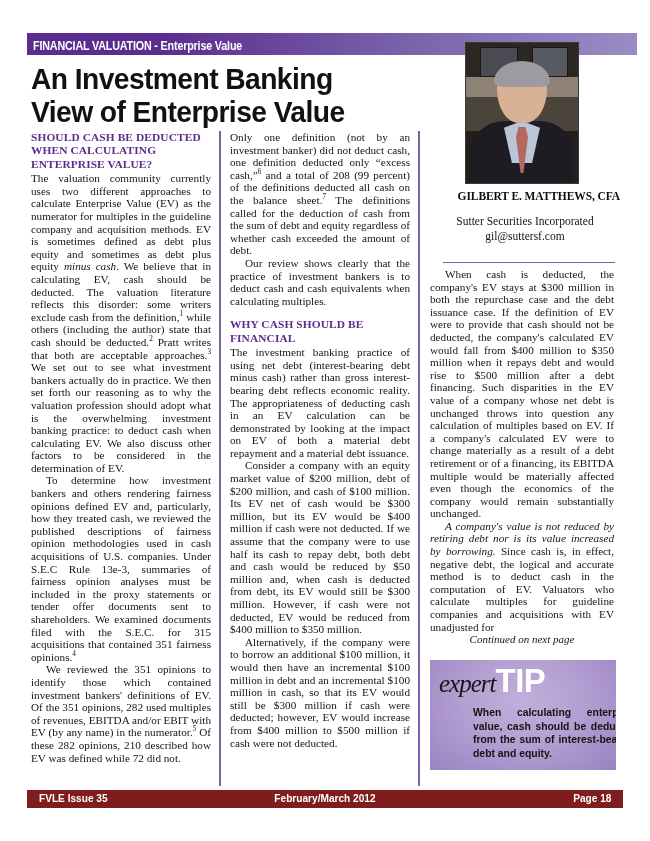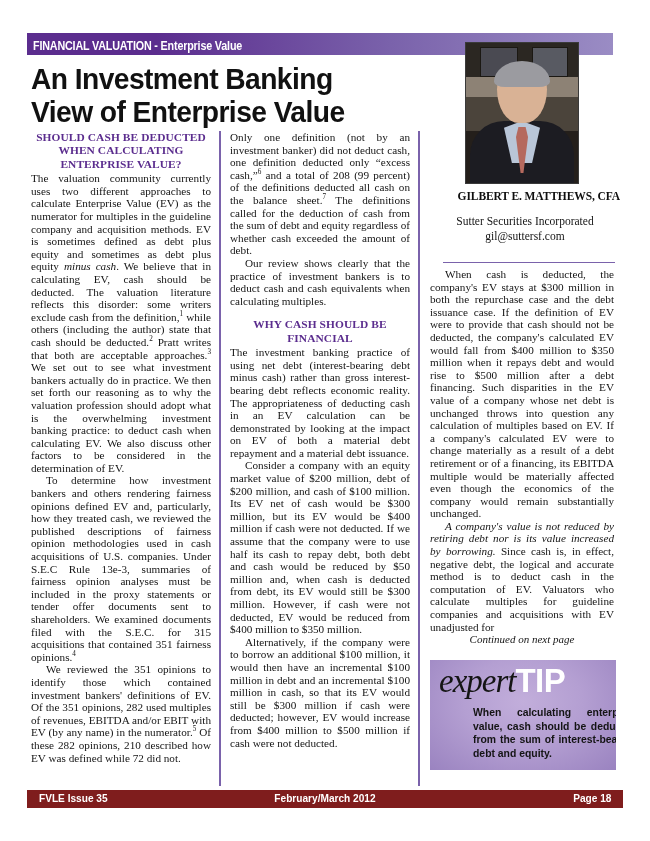--- a/index.html
+++ b/index.html
@@ -12,20 +12,21 @@
   }
   .page{
     position:absolute;
     left:0;top:0;width:650px;height:841px;
     background:#ffffff;
   }
   
   .masthead{
     position:absolute;left:27px;top:33px;width:586px;height:22px;
     background:linear-gradient(90deg,#5b2d8e 0%,#5b2d8e 22%,#7a62ab 62%,#9a8cc4 100%);
+    padding-left:24px;
   }
   .masthead-inner{
     position:absolute;left:6px;top:3px;right:0;height:17px;
     white-space:nowrap;
   }
   .masthead-kicker{
     font-family:"Liberation Sans", sans-serif;
     font-weight:bold;
     font-size:12.5px;
     letter-spacing:-0.2px;
@@ -121,21 +122,21 @@
   .col1{left:31px;top:131px;width:180px;}
   .col2{left:230px;top:131px;width:180px;}
   .col3{left:430px;top:268px;width:184px;}
 
   .sechead{
     font-family:"Liberation Serif", serif;
     font-weight:bold;
     font-size:11.4px;
     line-height:13.4px;
     color:#5b2d8e;
-    text-align:center;
+    text-align:left;
     margin:0 0 1px 0;
     letter-spacing:0.1px;
   }
   .sechead.spaced{margin-top:11px;}
   p.bp{margin:0;text-indent:0;}
   p.bp.ind{text-indent:15px;}
   sup{font-size:7.2px;line-height:0;vertical-align:super;}
   .ital{font-style:italic;}
   .contd{
     font-style:italic;
@@ -151,21 +152,21 @@
     background:radial-gradient(ellipse at 50% 38%, #c2aedb 0%, #b49fd2 45%, #9a83c0 100%);
     overflow:hidden;
   }
   .tip-title{
     position:absolute;left:9px;top:2px;right:6px;height:40px;
     white-space:nowrap;
   }
   .tip-expert{
     font-family:"Liberation Serif", serif;
     font-style:italic;
-    font-size:33px;
+    font-size:25px;
     color:#151515;
     letter-spacing:-1px;
     vertical-align:baseline;
   }
   .tip-tip{
     font-family:"Liberation Sans", sans-serif;
     font-weight:bold;
     font-size:33px;
     color:#ffffff;
     letter-spacing:-0.5px;

